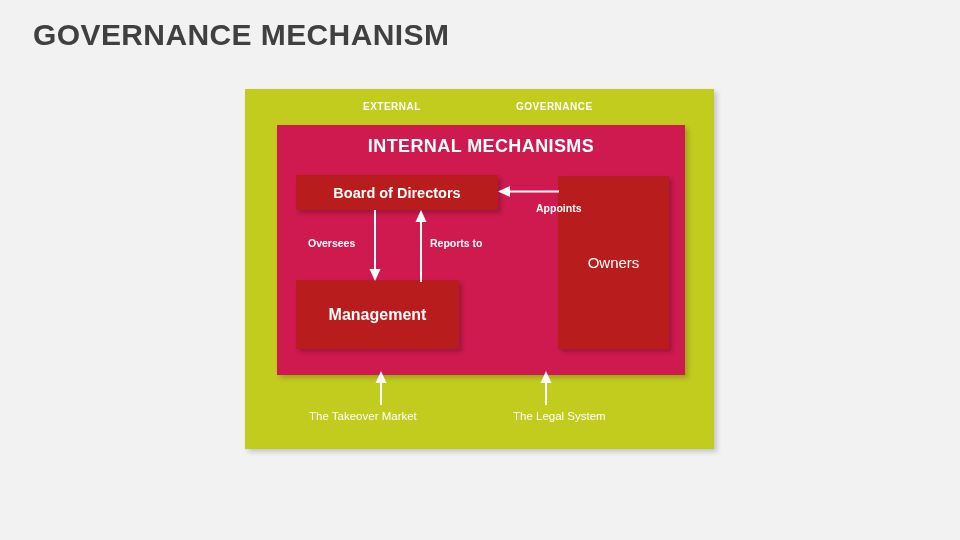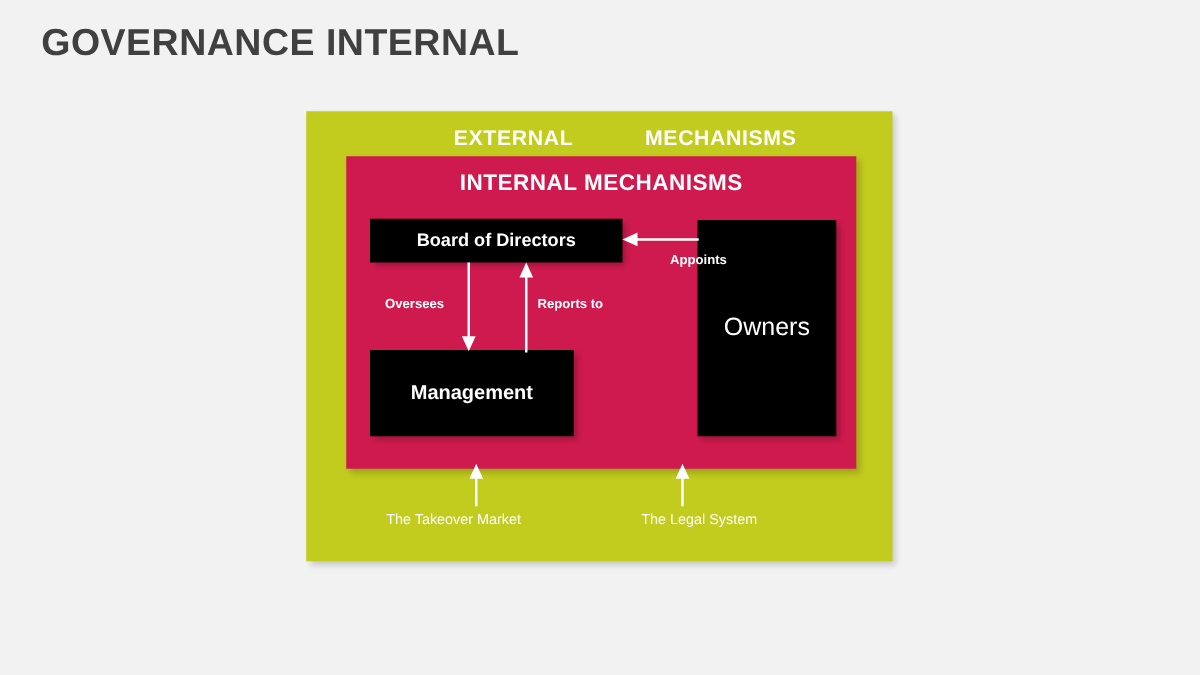--- a/index.html
+++ b/index.html
@@ -34,21 +34,21 @@
     top: 89px;
     width: 469px;
     height: 360px;
     background: #c2cc1e;
     box-shadow: 3px 3px 5px rgba(0,0,0,0.18);
   }
 
   .external-title {
     position: absolute;
     top: 101px;
-    font-size: 17px;
+    font-size: 10px;
     font-weight: bold;
     color: #ffffff;
     letter-spacing: 0.5px;
     white-space: nowrap;
     padding-left: 16px;
   }
   #external-word-1 { left: 347px; }
   #external-word-2 { left: 500px; }
 
   
@@ -69,21 +69,21 @@
     text-align: center;
     font-size: 18px;
     font-weight: bold;
     color: #ffffff;
     letter-spacing: 0.4px;
   }
 
   
   .node-box {
     position: absolute;
-    background: #000000;
+    background: #b91c1c;
     box-shadow: 3px 3px 4px rgba(0,0,0,0.22);
     display: flex;
     align-items: center;
     justify-content: center;
     color: #ffffff;
     font-weight: bold;
     text-align: center;
   }
   #box-board {
     left: 296px;
@@ -97,21 +97,21 @@
     top: 280px;
     width: 163px;
     height: 69px;
     font-size: 16px;
   }
   #box-owners {
     left: 558px;
     top: 176px;
     width: 111px;
     height: 173px;
-    font-size: 20px;
+    font-size: 15px;
     font-weight: normal;
   }
 
   
   .conn { position: absolute; }
   .conn svg { display: block; overflow: visible; }
 
   
   .conn-label {
     position: absolute;
@@ -132,27 +132,27 @@
     font-weight: normal;
     color: #ffffff;
     white-space: nowrap;
   }
   #label-takeover { left: 309px; }
   #label-legal    { left: 489px; margin-left: 24px; }
 </style>
 </head>
 <body>
 
-<div id="page-title">GOVERNANCE INTERNAL</div>
+<div id="page-title">GOVERNANCE MECHANISM</div>
 
 <div id="external-panel"></div>
 
 <div class="external-title" id="external-word-1">EXTERNAL</div>
 
-<div class="external-title" id="external-word-2">MECHANISMS</div>
+<div class="external-title" id="external-word-2">GOVERNANCE</div>
 
 <div id="internal-panel"></div>
 
 <div id="internal-title">INTERNAL MECHANISMS</div>
 
 <div class="node-box" id="box-board">
   <span>Board of Directors</span>
 </div>
 
 <div class="node-box" id="box-management">

